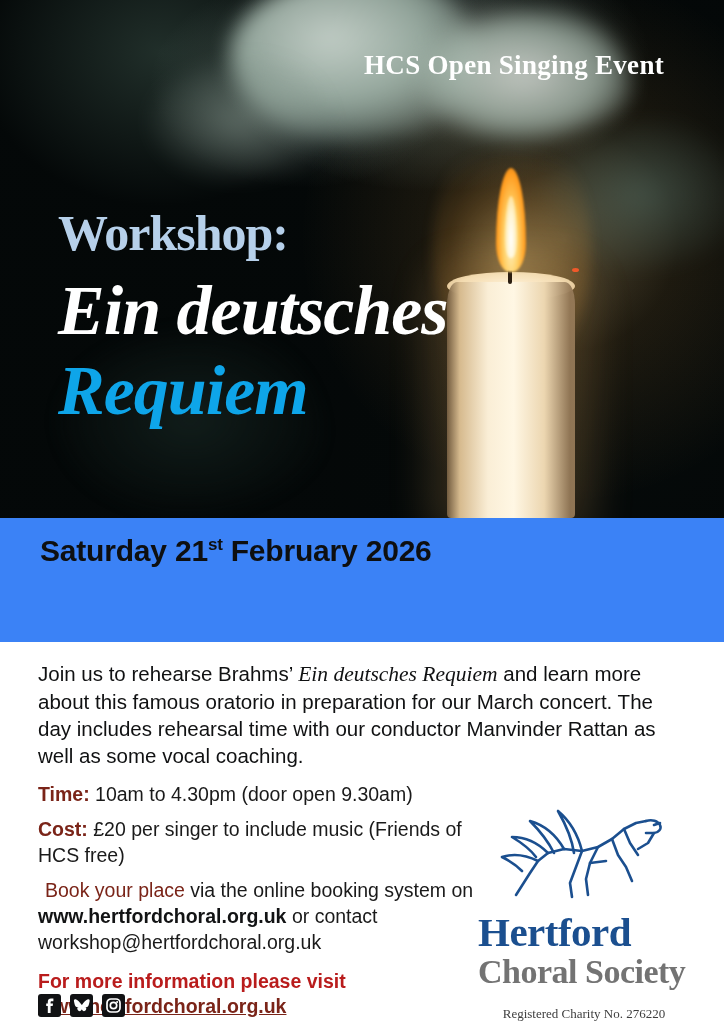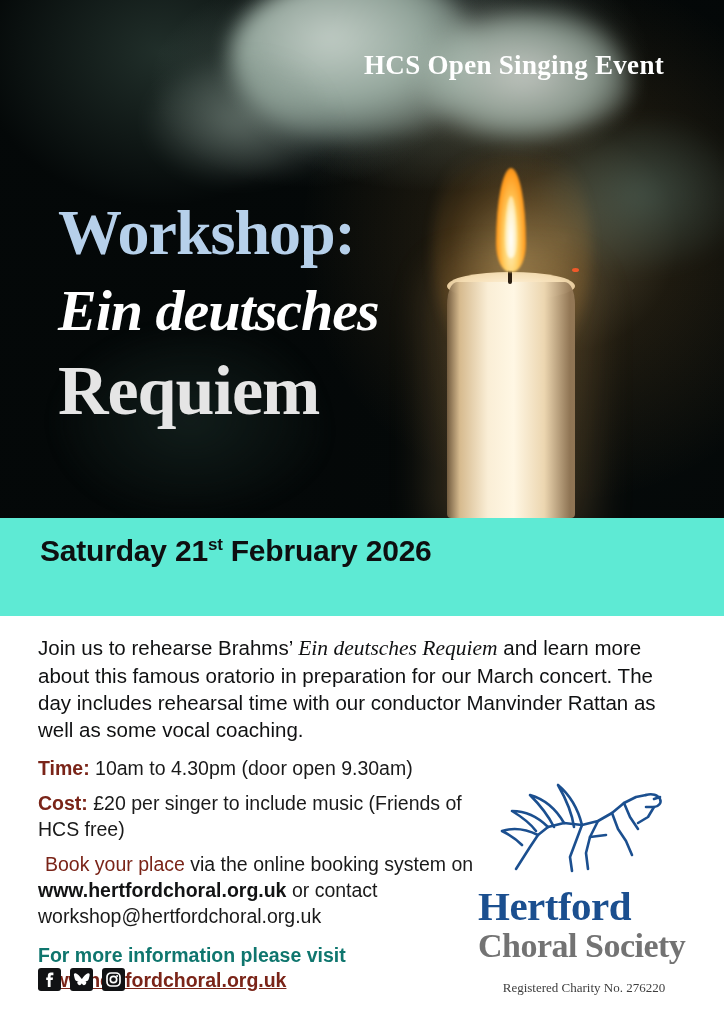--- a/index.html
+++ b/index.html
@@ -141,49 +141,50 @@
 
   .bigtitle {
     position: absolute;
     left: 58px;
     top: 196px;
     width: 470px;
   }
   .bigtitle .l1 {
     font-family: "Liberation Serif", serif;
     font-weight: bold;
-    font-size: 64px;
+    font-size: 50px;
     line-height: 74px;
     color: #b6d0ea;
     letter-spacing: -1px;
   }
   .bigtitle .l2 {
     font-family: "Liberation Serif", serif;
     font-style: italic;
     font-weight: bold;
-    font-size: 58px;
+    font-size: 70px;
     line-height: 82px;
     color: #ffffff;
     letter-spacing: -1px;
   }
   .bigtitle .l3 {
     font-family: "Liberation Serif", serif;
+    font-style: italic;
     font-weight: bold;
     font-size: 70px;
     line-height: 78px;
-    color: #e5e5e5;
+    color: #0ea5e9;
     letter-spacing: -1px;
   }
 
   
   .band {
     position: relative;
     width: 724px;
-    height: 98px;
-    background: #5eead4;
+    height: 124px;
+    background: #3b82f6;
     box-sizing: border-box;
     padding: 16px 1px 0 40px;
   }
   .band .date {
     font-size: 30px;
     font-weight: bold;
     color: #0e0f10;
     letter-spacing: -0.2px;
   }
   .band .date sup {
@@ -238,21 +239,21 @@
   }
   .bold-dark { font-weight: bold; color: #121314; }
 
   .moreinfo {
     margin-top: 14px;
     width: 430px;
   }
   .moreinfo .l1 {
     font-size: 19.5px;
     font-weight: bold;
-    color: #0f766e;
+    color: #b91c1c;
     line-height: 25px;
   }
   .moreinfo .l2 {
     font-size: 19.5px;
     font-weight: bold;
     color: #7a2418;
     text-decoration: underline;
     line-height: 25px;
   }
 

